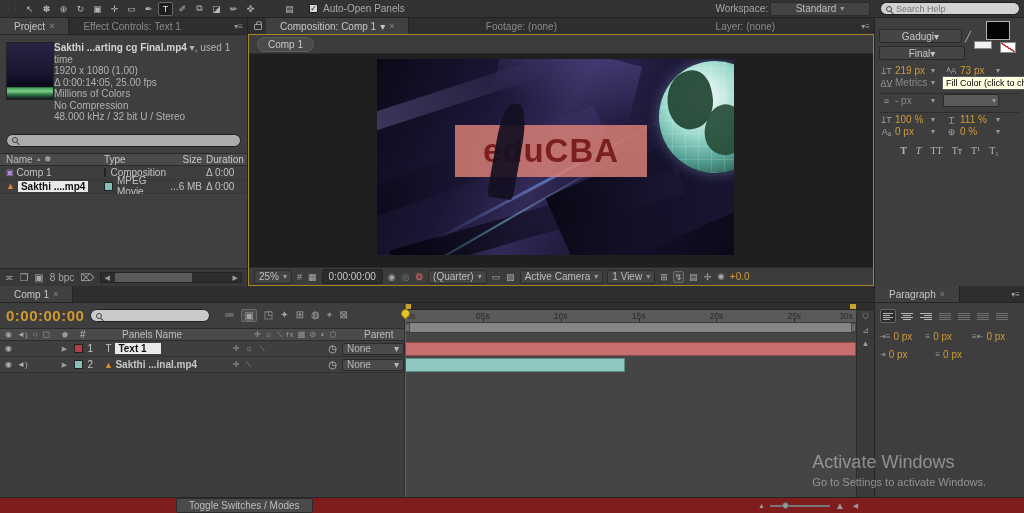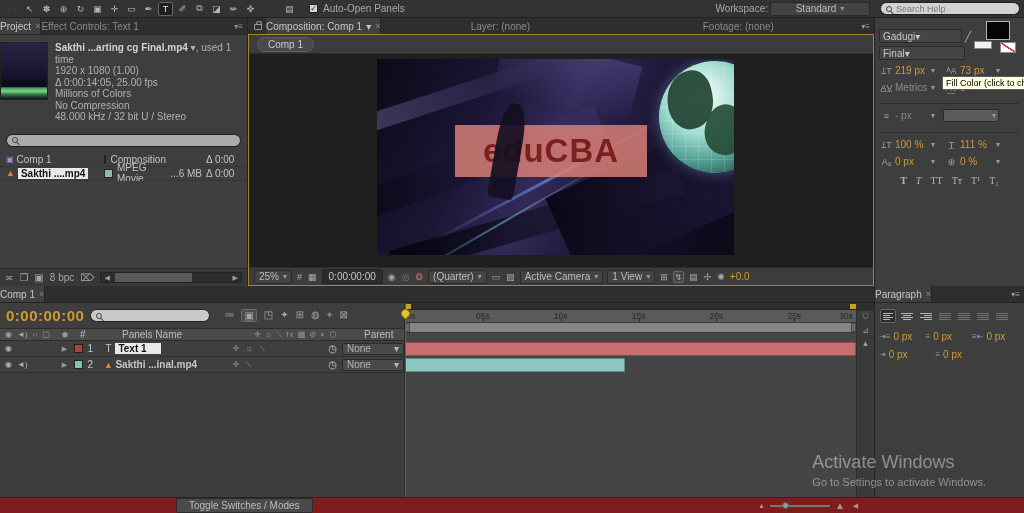--- a/index.html
+++ b/index.html
@@ -20,28 +20,28 @@
   .searchbox input { border:none; background:transparent; font-size:9px; width:100%; outline:none; color:#333; font-family:"Liberation Sans",sans-serif;}
   .mag { width:6px; height:6px; border:1px solid #444; border-radius:50%; position:relative; flex:0 0 auto;}
   .mag:after { content:''; position:absolute; width:4px; height:1px; background:#444; transform:rotate(45deg); bottom:-2px; right:-3px; }
   .spacer { flex:1; }
 
   
   .main-top { height:268px; display:flex; flex:0 0 auto; }
   .main-bottom { flex:1; display:flex; min-height:0; }
 
   .panel-tabs { height:17px; background:#2e2e2e; display:flex; align-items:stretch; border-bottom:1px solid #242424; }
-  .ptab { display:flex; align-items:center; gap:4px; padding:0 0; color:#8a8a8a; white-space:nowrap; }
+  .ptab { display:flex; align-items:center; gap:4px; padding:0 14px; color:#8a8a8a; white-space:nowrap; }
   .ptab.active { background:#404040; color:#c6c6c6; border-right:1px solid #242424; }
   .ptab .x { color:#8a8a8a; font-size:9px; }
   .pmenu { margin-left:auto; color:#9a9a9a; font-size:8px; padding:0 4px; display:flex; align-items:center; }
 
   
   .project { width:248px; flex:0 0 auto; display:flex; flex-direction:column; background:#3e3e3e; border-right:1px solid #242424; }
-  .proj-info { display:flex; gap:7px; padding:7px 0; }
+  .proj-info { display:flex; padding:7px 6px; }
   .thumb { width:48px; height:58px; flex:0 0 auto; border:1px solid #222; background:
       linear-gradient(180deg,#2a2344 0%, #1a1530 55%, #0e0b1e 72%, #0e0b1e 78%, #3f9b57 80%, #7fd08a 86%, #2f7a46 92%, #101020 100%); }
   .info-lines { line-height:11.5px; color:#b2b2b2; }
   .info-name { color:#d2d2d2; font-weight:bold; }
   .proj-search { margin:4px 6px 6px 6px; height:13px; background:#ababab; border:1px solid #1e1e1e; border-radius:7px; display:flex; align-items:center; padding:0 5px; }
   .tbl-head { height:13px; background:#4a4a4a; border-top:1px solid #2a2a2a; border-bottom:1px solid #2a2a2a; display:flex; align-items:center; color:#c9c9c9; }
   .tbl-row { height:14px; display:flex; align-items:center; border-bottom:1px solid #363636; color:#c3c3c3; }
   .cell-name { width:104px; padding-left:6px; display:flex; align-items:center; gap:3px; overflow:hidden; white-space:nowrap;}
   .cell-type { width:62px; display:flex; align-items:center; gap:4px;}
   .cell-size { width:36px; text-align:right; }
@@ -90,28 +90,28 @@
   .viewer-bar { height:18px; background:#3c3c3c; border-top:1px solid #2b2b2b; display:flex; align-items:center; gap:4px; padding:0 5px; flex:0 0 auto;}
   .vb-ic { color:#a9a9a9; font-size:9px; padding:0 1px; }
   .vb-ic.framed { border:1px solid #6a6a6a; background:#454545; border-radius:2px; }
   .tc-small { background:#2c2c2c; border:1px solid #242424; color:#c9c9c9; padding:1px 6px; border-radius:2px; }
   .exposure { color:#cf9a38; }
 
   
   .right-top { width:150px; flex:0 0 auto; display:flex; flex-direction:column; background:#3e3e3e; border-left:1px solid #242424; }
   .right-bottom { width:150px; flex:0 0 auto; display:flex; flex-direction:column; background:#3e3e3e; border-left:1px solid #242424; }
   .char-row { display:flex; align-items:center; gap:3px; padding:3px 4px 0 4px; }
-  .sel-dd { background:#454545; border:1px solid #2a2a2a; border-radius:2px; height:14px; display:flex; align-items:center; justify-content:flex-start; padding:0 3px; color:#c6c6c6; width:86px; }
+  .sel-dd { background:#454545; border:1px solid #2a2a2a; border-radius:2px; height:14px; display:flex; align-items:center; justify-content:center; padding:0 3px; color:#c6c6c6; width:86px; }
   .swatches { position:relative; width:46px; height:30px; flex:0 0 auto;}
   .fill-sw { position:absolute; left:12px; top:0; width:24px; height:19px; background:#050505; border:1px solid #b5b5b5; }
   .stroke-sw { position:absolute; left:0px; top:20px; width:18px; height:8px; background:#f2f2f2; border:1px solid #888; }
   .none-sw { position:absolute; left:26px; top:21px; width:16px; height:11px; background:#fff; border:1px solid #888;
       background-image:linear-gradient(to top right, transparent 44%, #c33 46%, #c33 54%, transparent 56%); }
   .eyedrop { color:#b5b5b5; font-size:10px; }
-  .ctl-grid { padding:4px 3px 0 3px; display:flex; flex-direction:column; gap:5px; }
+  .ctl-grid { padding:4px 3px 0 3px; display:flex; flex-direction:column; }
   .ctl-row { display:flex; align-items:center; }
   .cicon { width:17px; color:#9f9f9f; font-size:9px; text-align:center; flex:0 0 auto;}
   .cval { width:36px; color:#cf9a38; }
   .cval.gray { color:#8a8a8a; }
   .ccar { width:12px; color:#9a9a9a; font-size:8px; }
   .stroke-style-dd { width:56px; height:13px; background:#5a5a5a; border:1px solid #2a2a2a; border-radius:2px; display:flex; align-items:center; justify-content:flex-end; padding:0 2px; color:#9a9a9a; font-size:8px;}
   .tbtns { display:flex; gap:9px; justify-content:center; padding-top:8px; color:#b5b5b5; }
   .tbtns span { font-family:"Liberation Serif", serif; font-size:10px; }
   .divider { height:1px; background:#2e2e2e; margin:5px 2px 0 2px; }
   .tooltip { position:absolute; left:908px; top:76px; background:#ffffe1; border:1px solid #5a5a5a; color:#000; padding:1px 3px; font-size:9px; z-index:50; white-space:nowrap;margin-left:34px; }
@@ -245,20 +245,30 @@
           <div>1920 x 1080 (1.00)</div>
           <div>Δ 0:00:14:05, 25.00 fps</div>
           <div>Millions of Colors</div>
           <div>No Compression</div>
           <div>48.000 kHz / 32 bit U / Stereo</div>
         </div>
       </div>
       <div class="proj-search">
           <span class="mag"></span>
         </div>
+      <div class="tbl-head">
+        <div class="cell-name">
+            <span class="col-label">Name</span>
+          <span style="font-size:6px;color:#9a9a9a">▲</span>
+          <span style="font-size:7px;color:#9a9a9a">⬟</span>
+          </div>
+        <div class="cell-type">Type</div>
+        <div class="cell-size">Size</div>
+        <div class="cell-dur">Duration</div>
+      </div>
       <div class="tbl-row">
         <div class="cell-name">
             <span style="color:#b08ad1;font-size:8px">▣</span>
           <span>Comp 1</span>
           </div>
         <div class="cell-type">
             <span class="chip comp"></span>
             <span>Composition</span>
           </div>
         <div class="cell-size"></div>
@@ -293,24 +303,24 @@
 
     <div class="comp">
       <div class="comp-tabs">
         <span class="lockpad"></span>
         <div class="ptab active">
           <span>Composition: Comp 1</span>
           <span class="car">▾</span>
           <span class="x">×</span>
         </div>
         <div class="ptab" style="flex:1; justify-content:center">
+            <span>Footage: (none)</span>
+          </div>
+        <div class="ptab" style="flex:1; justify-content:center">
             <span>Layer: (none)</span>
-          </div>
-        <div class="ptab" style="flex:1; justify-content:center">
-            <span>Footage: (none)</span>
           </div>
         <div class="pmenu">▾≡</div>
       </div>
       <div class="comp-body">
         <div class="crumb-row">
           <span class="crumb">Comp 1</span>
         </div>
         <div class="viewer">
           <div class="comp-img">
             <div class="shard s1"></div>

